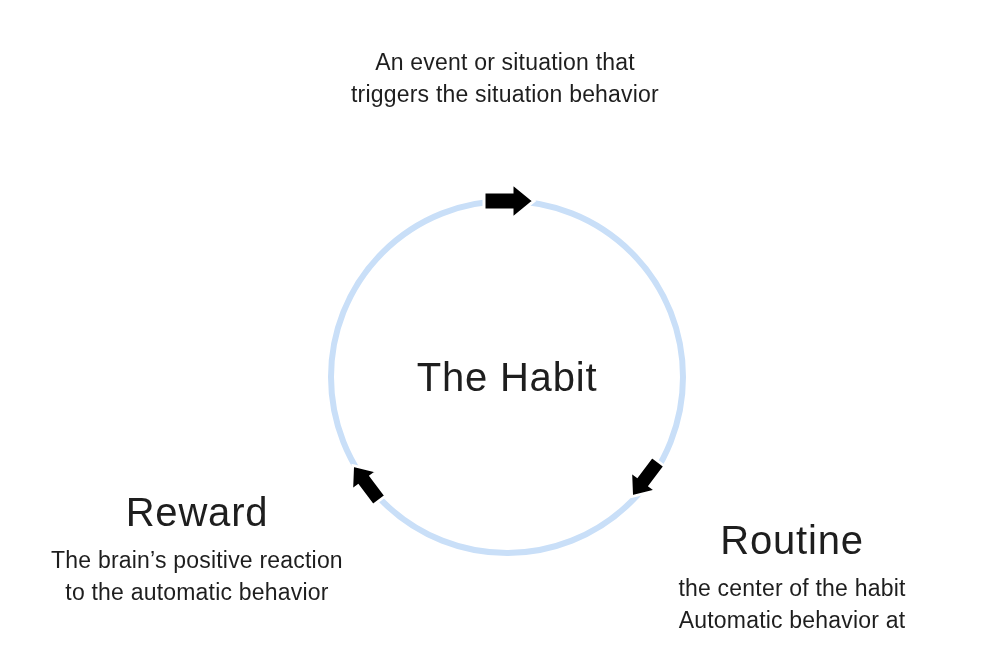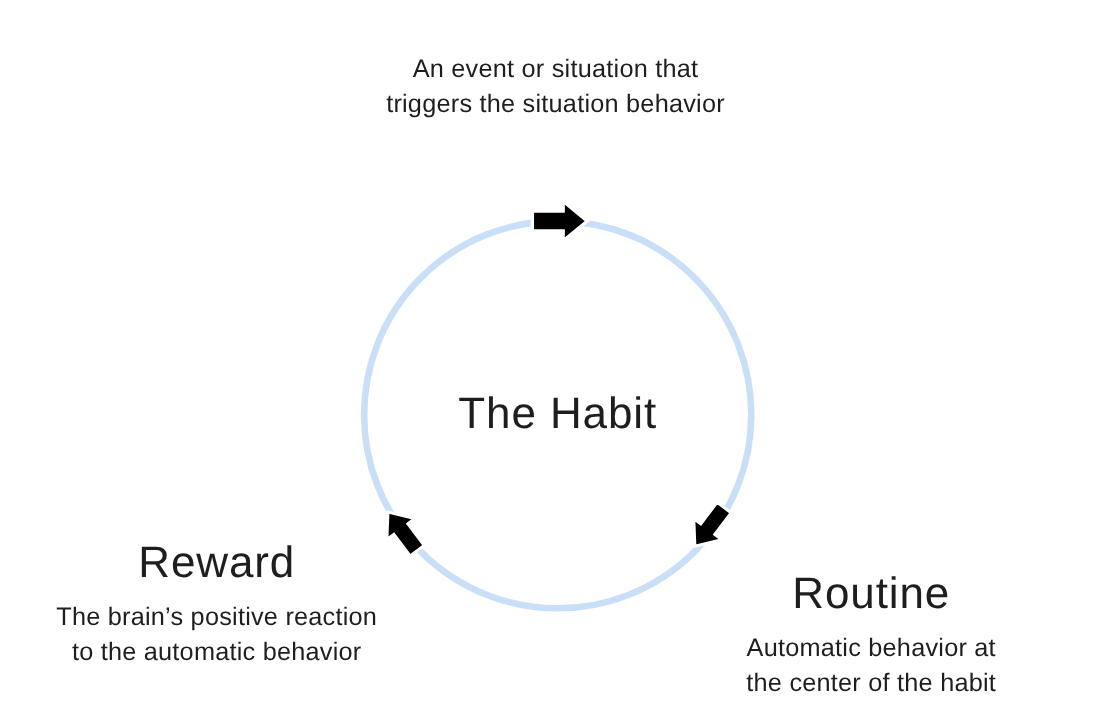--- a/index.html
+++ b/index.html
@@ -87,18 +87,18 @@
     <div class="node-title">Reward</div>
     <div class="node-desc">
       <div>The brain’s positive reaction</div>
       <div>to the automatic behavior</div>
     </div>
   </div>
 
   <div class="node node-routine">
     <div class="node-title">Routine</div>
     <div class="node-desc">
+      <div>the center of the habit</div>
       <div>Automatic behavior at</div>
-      <div>the center of the habit</div>
     </div>
   </div>
 
 </div>
 
 </body></html>

